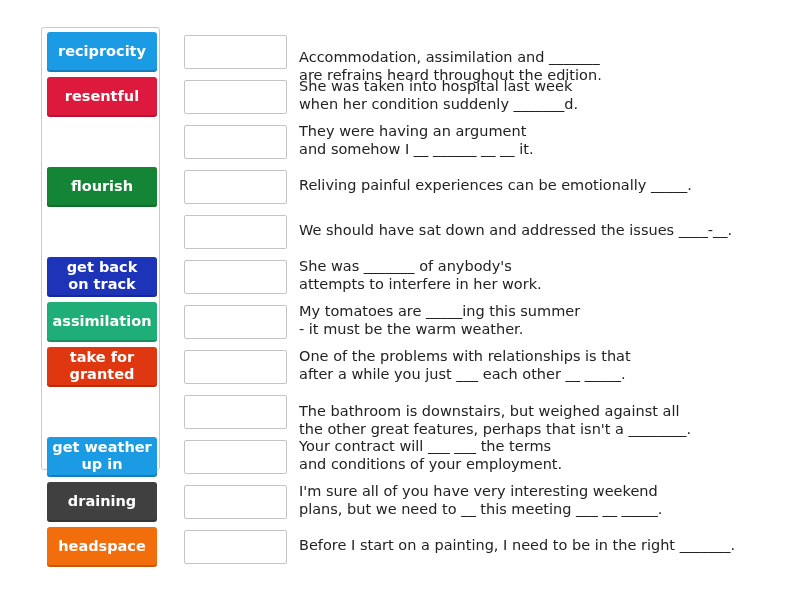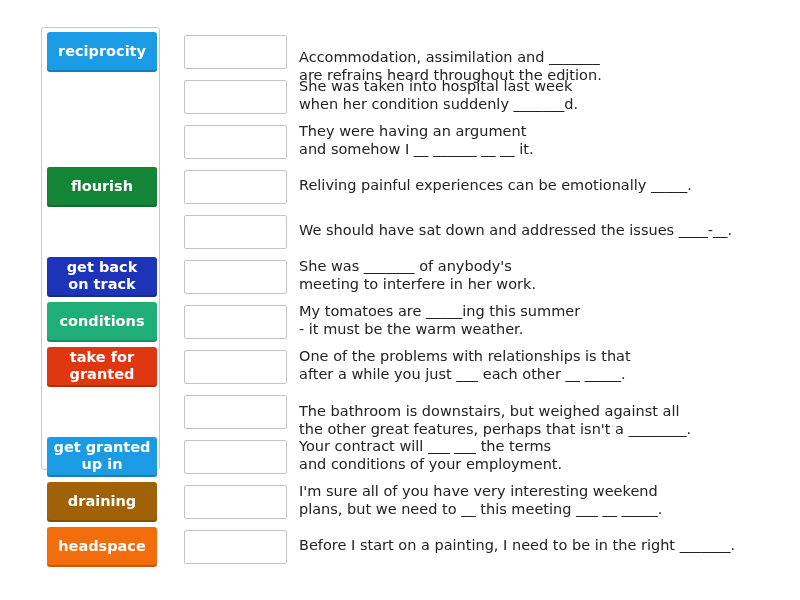--- a/index.html
+++ b/index.html
@@ -72,42 +72,45 @@
       white-space: pre-line;
     }
   </style>
 </head>
 <body>
 
 <div class="tile-panel">
   <div class="tile" style="top: 4px; background: rgb(27, 155, 227);">
       <span style="white-space: pre-line;">reciprocity</span>
     </div>
+  <div class="tile" style="top: 49px; background: rgb(221, 26, 62);">
+      <span style="white-space: pre-line;">resentful</span>
+    </div>
   <div class="tile" style="top: 94px; background: rgb(242, 110, 12); margin-top: 45px;">
       <span style="white-space: pre-line;">set out</span>
     </div>
   <div class="tile" style="top: 139px; background: rgb(20, 133, 54); justify-content: center;">
       <span style="white-space: pre-line;">flourish</span>
     </div>
   <div class="tile" style="top: 229px; background: rgb(29, 51, 184);">
       <span style="white-space: pre-line;">get back
 on track</span>
     </div>
   <div class="tile" style="top: 274px; background: rgb(31, 174, 119);">
-      <span style="white-space: pre-line;">conditions</span>
+      <span style="white-space: pre-line;">assimilation</span>
     </div>
   <div class="tile" style="top: 319px; background: rgb(223, 56, 16);">
       <span style="white-space: pre-line;">take for
 granted</span>
     </div>
   <div class="tile" style="top: 409px; background: rgb(27, 155, 227);">
-      <span style="white-space: pre-line;">get granted
+      <span style="white-space: pre-line;">get weather
 up in</span>
     </div>
-  <div class="tile" style="top: 454px; background: #a16207;">
+  <div class="tile" style="top: 454px; background: #404040;">
       <span style="white-space: pre-line;">draining</span>
     </div>
   <div class="tile" style="top: 499px; background: rgb(242, 110, 12);">
       <span style="white-space: pre-line;">headspace</span>
     </div>
 </div>
 
 <div class="drop-box" style="top:35px;"></div>
 <div class="drop-box" style="top:80px;"></div>
 <div class="drop-box" style="top:125px;"></div>
@@ -134,21 +137,21 @@
 and somehow I __ ______ __ __ it.</span>
   </div>
 <div class="sentence" style="top:165px;">
     <span class="inner">Reliving painful experiences can be emotionally _____.</span>
   </div>
 <div class="sentence" style="top:210px;">
     <span class="inner">We should have sat down and addressed the issues ____-__.</span>
   </div>
 <div class="sentence" style="top:255px;">
     <span class="inner">She was _______ of anybody's
-meeting to interfere in her work.</span>
+attempts to interfere in her work.</span>
   </div>
 <div class="sentence" style="top:300px;">
     <span class="inner">My tomatoes are _____ing this summer
 - it must be the warm weather.</span>
   </div>
 <div class="sentence" style="top:345px;">
     <span class="inner">One of the problems with relationships is that
 after a while you just ___ each other __ _____.</span>
   </div>
 <div class="sentence" style="top:400px;">

